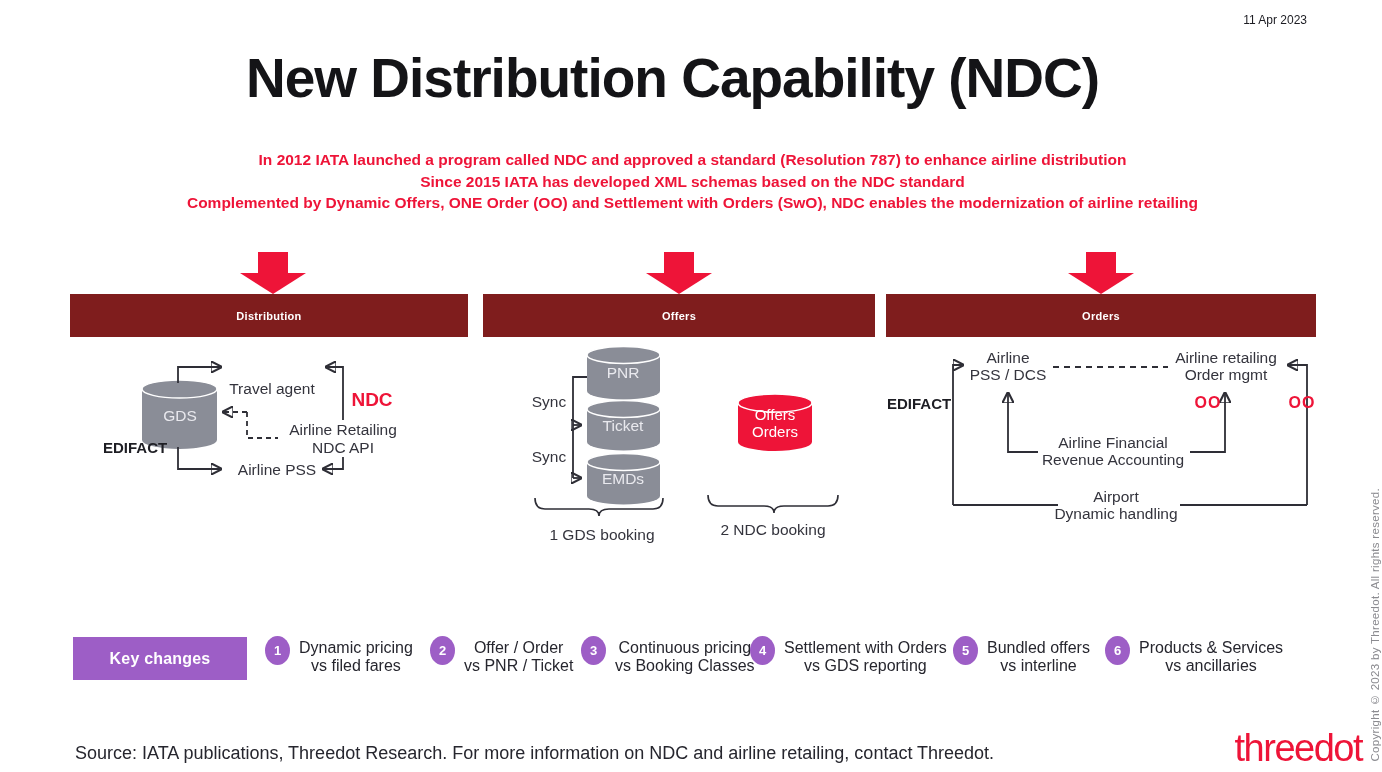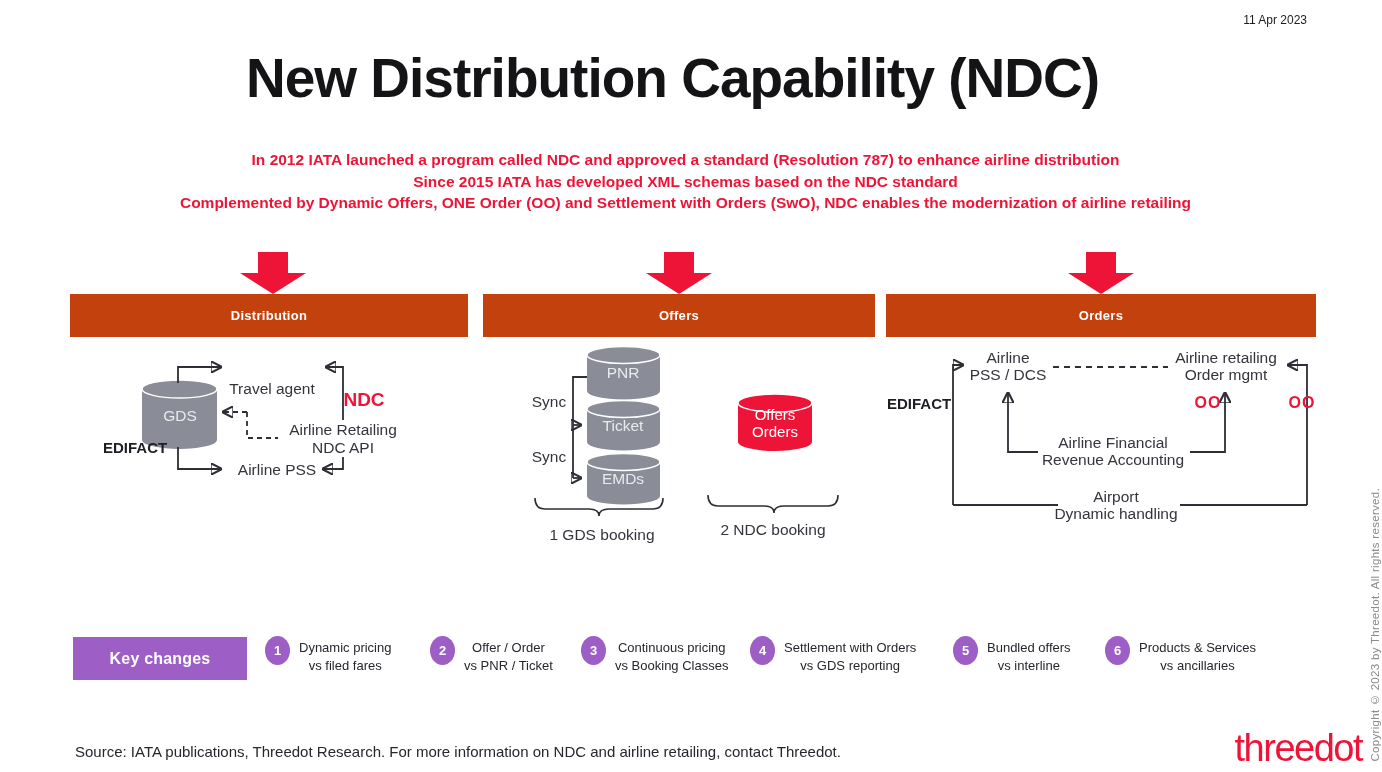--- a/index.html
+++ b/index.html
@@ -4,51 +4,51 @@
 <style>
   html,body{margin:0;padding:0;background:#fff;}
   .slide{position:relative;width:1382px;height:772px;background:#ffffff;overflow:hidden;
          font-family:"Liberation Sans",sans-serif;color:#222;}
   .abs{position:absolute;}
   .ctr{transform:translateX(-50%);text-align:center;}
 
   .date{top:13px;right:75px;font-size:12px;color:#1c1c22;}
   .title{top:46px;left:0;width:1345px;text-align:center;font-size:55px;font-weight:bold;
          color:#141417;letter-spacing:-1px;white-space:nowrap;}
-  .subtitle{top:149px;left:8px;width:1355px;text-align:center;color:#ee1438;font-size:15.5px;
+  .subtitle{top:149px;left:15px;width:1355px;text-align:center;color:#ee1438;font-size:15.5px;
             font-weight:bold;line-height:21.5px;}
 
-  .colhead{top:294px;height:43px;background:#c2410c;color:#fff;display:flex;align-items:center;
-           justify-content:center;font-size:13px;font-weight:bold;letter-spacing:.3px;}
+  .colhead{top:294px;height:43px;background:#7f1d1d;color:#fff;display:flex;align-items:center;
+           justify-content:center;font-size:11px;font-weight:bold;letter-spacing:.3px;}
   .arrow{top:252px;width:66px;}
   .arrow-shaft{width:30px;height:21px;background:#ee1438;margin:0 auto;}
   .arrow-head{width:0;height:0;border-left:33px solid transparent;border-right:33px solid transparent;
               border-top:21px solid #ee1438;}
 
   .dlab{position:absolute;font-size:15px;color:#34343d;white-space:nowrap;line-height:17px;}
   .dlab.big{font-size:15.5px;}
   .bold{font-weight:bold;color:#1e1e24;}
   .redtx{color:#ee1438;font-weight:bold;}
   .whitetx{color:#e9e9ee;}
-  .ndc{font-size:19px;}
+  .ndc{font-size:19px;margin-left:8px;}
   .oo{font-size:16px;letter-spacing:1px;padding-left:24px;}
 
   svg{position:absolute;overflow:visible;}
   .flow path{stroke:#2e2e36;stroke-width:1.8;fill:none;}
   .flow path.dash{stroke-dasharray:5,4;}
   .flow path.brace{stroke-width:1.6;}
 
   .kc-box{left:73px;top:637px;width:174px;height:43px;background:#9D5EC6;color:#fff;display:flex;
           align-items:center;justify-content:center;font-size:16px;font-weight:bold;letter-spacing:.2px;}
   .kc-item{position:absolute;top:636px;display:flex;gap:9px;}
   .kc-num{width:25px;height:29px;border-radius:50%;background:#9D5EC6;color:#fff;font-size:13px;
           font-weight:bold;display:flex;align-items:center;justify-content:center;flex:none;}
-  .kc-text{font-size:13px;line-height:18px;text-align:center;color:#26262e;margin-top:3px;white-space:nowrap;}
-
-  .source{left:75px;top:743px;font-size:15px;color:#26262e;}
+  .kc-text{font-size:16px;line-height:18px;text-align:center;color:#26262e;margin-top:3px;white-space:nowrap;}
+
+  .source{left:75px;top:743px;font-size:18px;color:#26262e;}
   .logo{right:20px;bottom:2px;font-size:38px;font-weight:normal;color:#ee1438;letter-spacing:-1.5px;}
   .vcopy{right:1px;bottom:10px;writing-mode:vertical-rl;transform:rotate(180deg);font-size:11.5px;
          color:#8b8b90;letter-spacing:.3px;}
 </style>
 </head>
 <body>
 
 <div class="slide">
 
   <div class="abs date">11 Apr 2023</div>

